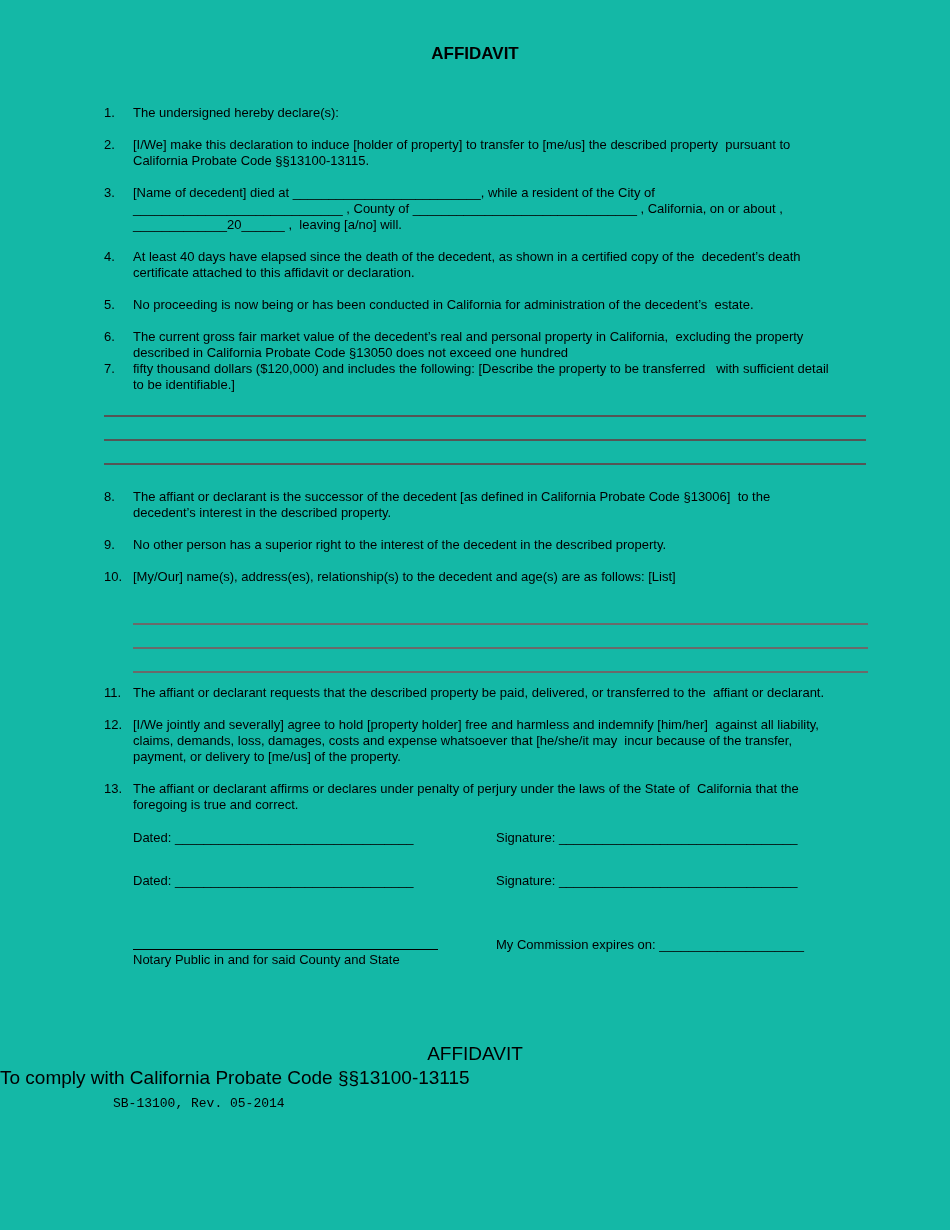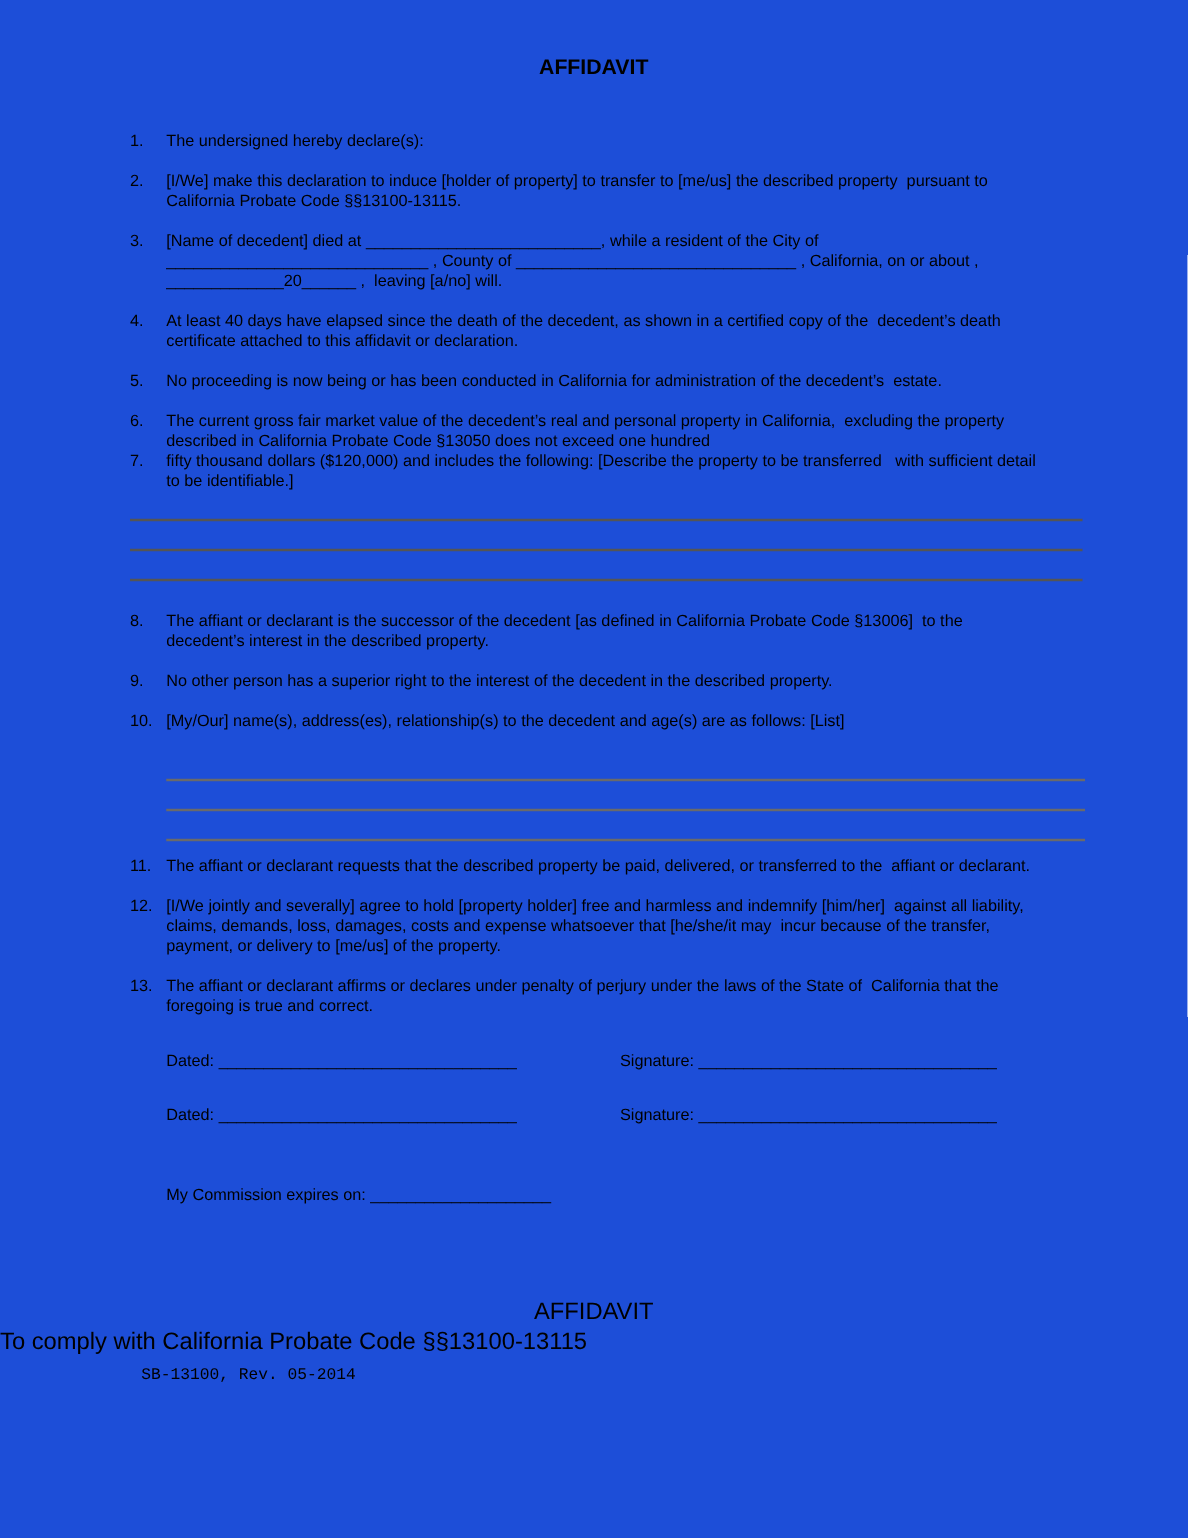--- a/index.html
+++ b/index.html
@@ -1,33 +1,33 @@
 <!DOCTYPE html>
 <html><head>
 <meta charset="utf-8">
 <style>
   html, body { margin:0; padding:0; background:#ffffff; }
   .page {
-    width:950px; height:1230px; background:#1d4ed8; color:#000;
+    width:950px; height:1230px; background:#14b8a6; color:#000;
     font-family:"Liberation Sans", sans-serif; font-size:13px; line-height:16px;
     box-sizing:border-box; padding-top:44px; overflow:hidden; position:relative;
   }
   .doc-title { text-align:center; font-weight:bold; font-size:17px; line-height:19px; }
   .doc-subtitle { text-align:center; font-size:13.5px; line-height:16px; margin-top:8px; }
   .list { margin:42px 70px 0 104px; }
   .item { display:flex; margin-bottom:16px; }
   .item .num { flex:0 0 29px; width:29px; }
   .item .txt { white-space:pre-wrap; flex:1; }
   .item.tight { margin-bottom:0; }
   .item.pre-rules { margin-bottom:0; }
   .rules-a { width:762px; margin:0 0 24px 0; }
   .rules-b { width:735px; margin:0 0 12px 29px; }
   .rule { height:22px; border-bottom:2px solid #555; }
   .rules-b .rule { border-bottom-color:#6a6a6a; }
-  .sig-section { margin-left:133px; margin-top:28px; }
+  .sig-section { margin-left:133px; margin-top:17px; }
   .sig-row { display:flex; margin-bottom:27px; }
   .sig-col-left { width:363px; }
   .sworn-row { margin-bottom:33px; white-space:pre; }
   .notary-row { display:flex; margin-top:48px; }
   .notary-col { width:363px; }
   .notary-line { width:305px; height:12px; border-bottom:1px solid #000; }
   .notary-label { margin-top:2px; }
   .commission-col { padding-top:0; }
   .blank { white-space:pre; letter-spacing:0; }
   .footer { margin-top:74px; }
@@ -142,20 +142,24 @@
       <div><span>Signature:</span> <span class="blank">_________________________________</span></div>
     </div>
 
     <div class="sig-row">
       <div class="sig-col-left"><span>Dated:</span> <span class="blank">_________________________________</span></div>
       <div><span>Signature:</span> <span class="blank">_________________________________</span></div>
     </div>
 
 
     <div class="notary-row">
+      <div class="notary-col">
+        <div class="notary-line"></div>
+        <div class="notary-label">Notary Public in and for said County and State</div>
+      </div>
       <div class="commission-col"><span>My Commission expires on:</span> <span class="blank">____________________</span></div>
     </div>
 
   </div>
 
   <div class="footer">
     <div class="footer-title">AFFIDAVIT</div>
     <div class="footer-subtitle">To comply with California Probate Code §§13100-13115</div>
     <div class="footer-form">SB-13100, Rev. 05-2014</div>
   </div>

